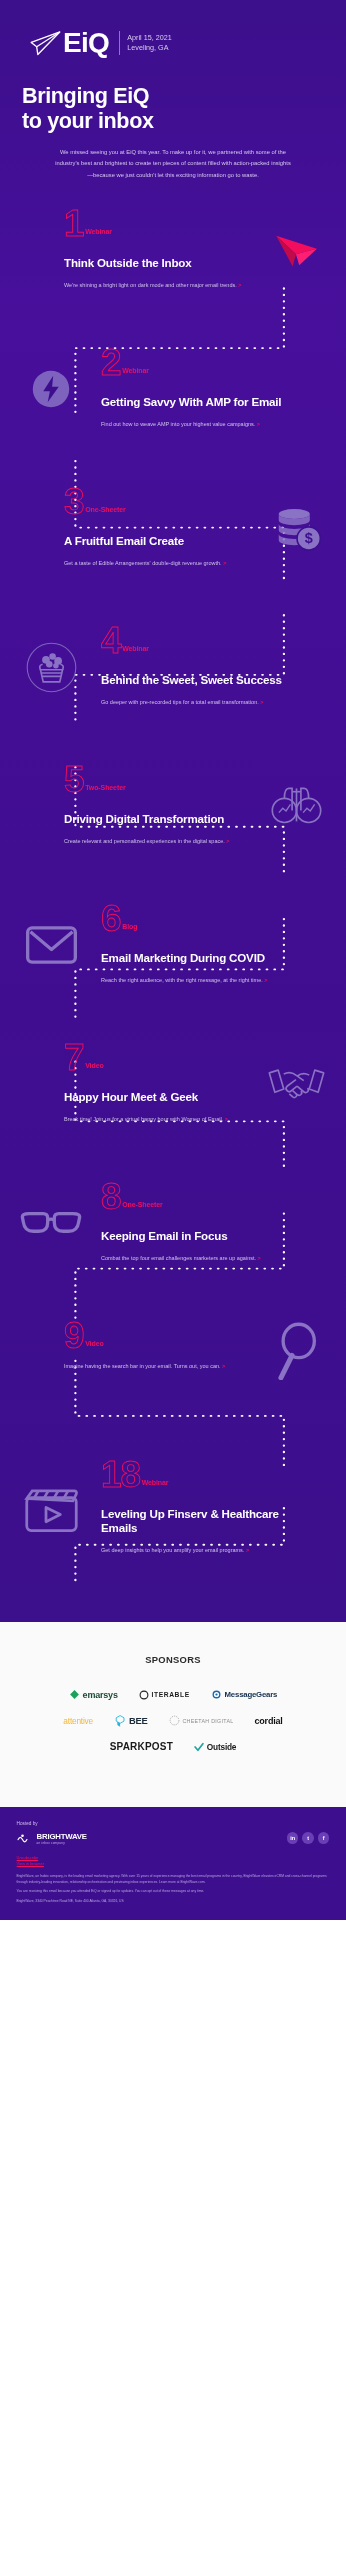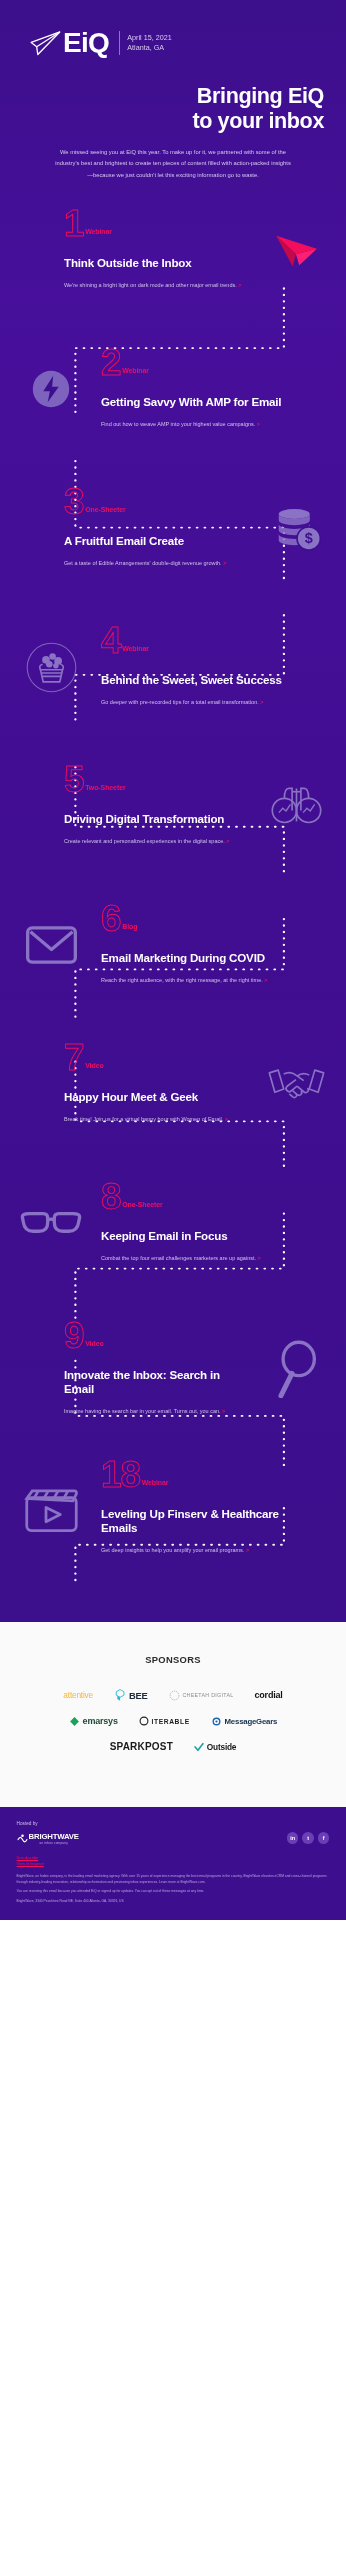--- a/index.html
+++ b/index.html
@@ -24,21 +24,21 @@
   .plane-logo { width:33px; height:27px; flex:none; }
   .eiq-word {
     font-size:28px; font-weight:bold; color:#fff; letter-spacing:-0.8px;
     line-height:1; margin-left:1.1px; font-family:"Liberation Sans", sans-serif;
   }
   .hdr-div { width:0.6px; height:24.4px; background:#8e74c9; margin:0 7.8px 0 10px; }
   .hdr-meta { color:#d9cdf0; font-size:7.2px; line-height:1.45; }
 
   
   .hero-title {
-    text-align:right; color:#fff; font-weight:bold;
+    text-align:left; color:#fff; font-weight:bold;
     font-size:21.6px; line-height:1.16; letter-spacing:-0.4px;
     margin:25.5px 0 0 0; padding:0 22px;
   }
   .hero-copy {
     text-align:center; color:#d6c9ef; font-size:5.8px; line-height:1.95;
     margin:14.4px auto 0; width:239px;
   }
 
   
   .items { position:relative; margin-top:29px; }
@@ -89,21 +89,21 @@
     display:flex; align-items:center; justify-content:center;
     gap:21px; margin-bottom:14.4px; padding:0 25.5px;
   }
   .sp-logo { display:flex; align-items:center; gap:2.8px; }
   .sp-txt { font-size:7.8px; font-weight:bold; letter-spacing:-0.2px; }
 
   
   .footer { background:#3d0f8f; padding:14.4px 16.6px 11px; }
   .f-host { color:#cdbde9; font-size:4.7px; margin-bottom:5.5px; }
   .f-brand-row { display:flex; align-items:center; justify-content:space-between; }
-  .bw-logo { display:flex; align-items:center; gap:1px;text-align:center; }
+  .bw-logo { display:flex; align-items:center; gap:9px; }
   .bw-name { color:#fff; font-weight:bold; font-size:7.8px; letter-spacing:-0.2px; }
   .bw-sub { color:#bfaade; font-size:3.1px; letter-spacing:0.2px; }
   .socials { display:flex; gap:3.9px; }
   .soc {
     width:11.6px; height:11.6px; border-radius:50%; background:#6a3fb5;
     display:flex; align-items:center; justify-content:center;
     color:#fff; font-size:5.5px; font-weight:bold;
   }
   .f-links { margin-top:10px; }
   .f-links a, .f-links span {
@@ -125,21 +125,21 @@
       <span class="plane-logo">
         <svg viewBox="0 0 60 48" width="33" height="27">
           <path d="M4 22 L56 3 L16 44 L14 30 Z" fill="none" stroke="#fff" stroke-width="2.4" stroke-linejoin="round"></path>
           <path d="M14 30 L56 3" fill="none" stroke="#fff" stroke-width="2.4"></path>
         </svg>
       </span>
       <span class="eiq-word">EiQ</span>
       <span class="hdr-div"></span>
       <span class="hdr-meta">
         <div>April 15, 2021</div>
-        <div>Atlanta, GA</div>
+        <div>Leveling, GA</div>
       </span>
     </div>
 
     <div class="hero-title">
       <div>Bringing EiQ</div>
       <div>to your inbox</div>
     </div>
     <div class="hero-copy">We missed seeing you at EiQ this year. To make up for it, we partnered with some of the industry's best and brightest to create ten pieces of content filled with action-packed insights—because we just couldn't let this exciting information go to waste.</div>
 
     <div class="items">
@@ -346,21 +346,20 @@
         </div>
       </div>
 
       <div class="item left">
         <div class="row">
           <div class="col-text">
             <div class="numrow">
               <span class="num">9</span>
               <span class="kind">Video</span>
             </div>
-            <div class="ititle">Innovate the Inbox: Search in Email</div>
             <div class="idesc"><span>Imagine having the search bar in your email. Turns out, you can.</span> <span class="chev">&gt;</span></div>
           </div>
           <div class="col-icon ico">
             <svg width="47" height="58" viewBox="0 0 84 104">
               <g fill="none" stroke="#8a72c4" stroke-width="6">
                 <ellipse cx="46" cy="34" rx="28" ry="30"></ellipse>
                 <path d="M34 60 L14 100" stroke-width="9" stroke-linecap="round"></path>
               </g>
             </svg>
           </div>
@@ -393,59 +392,59 @@
     </div>
    </div>
   </div>
 
   <div class="sponsors">
     <div class="sp-title">SPONSORS</div>
     <div class="sp-grid">
 
       <div class="sp-row">
         <div class="sp-logo">
+          <svg width="11" height="11" viewBox="0 0 20 20">
+            <path d="M10 2 L18 10 L10 18 L2 10 Z" fill="#1ba25a"></path>
+          </svg>
+          <span class="sp-txt" style="color:#1e4b36;font-size:9px">emarsys</span>
+        </div>
+        <div class="sp-logo">
+          <svg width="10" height="10" viewBox="0 0 18 18">
+            <circle cx="9" cy="9" r="7" fill="none" stroke="#222" stroke-width="2"></circle>
+          </svg>
+          <span class="sp-txt" style="color:#1a1a1a;font-size:6.7px;letter-spacing:0.6px">ITERABLE</span>
+        </div>
+        <div class="sp-logo">
+          <svg width="11" height="11" viewBox="0 0 20 20">
+            <circle cx="10" cy="10" r="6" fill="none" stroke="#1a66b0" stroke-width="2.5"></circle>
+            <circle cx="10" cy="10" r="2" fill="#1a66b0"></circle>
+          </svg>
+          <span class="sp-txt" style="color:#15314f;font-size:7.8px">MessageGears</span>
+        </div>
+      </div>
+
+      <div class="sp-row">
+        <div class="sp-logo">
           <span class="sp-txt" style="color:#f5b731;font-weight:normal;font-size:8.3px">attentive</span>
         </div>
         <div class="sp-logo">
           <svg width="12.2" height="12.2" viewBox="0 0 22 22">
             <path d="M11 1 L18 5 L18 11 L11 15 L4 11 L4 5 Z" fill="none" stroke="#24b4e0" stroke-width="1.6"></path>
             <path d="M6 12 L11 15 L11 21 L6 18 Z" fill="#24b4e0"></path>
           </svg>
           <span class="sp-txt" style="color:#1c2b3a;font-size:9.4px">BEE</span>
         </div>
         <div class="sp-logo">
           <svg width="11" height="11" viewBox="0 0 20 20">
             <circle cx="10" cy="10" r="8" fill="none" stroke="#9a9a9a" stroke-width="1.5" stroke-dasharray="2 2"></circle>
           </svg>
           <span class="sp-txt" style="color:#8c8c8c;font-weight:normal;font-size:5.3px;letter-spacing:0.3px">CHEETAH DIGITAL</span>
         </div>
         <div class="sp-logo">
           <span class="sp-txt" style="color:#111;font-size:9px">cordial</span>
-        </div>
-      </div>
-
-      <div class="sp-row">
-        <div class="sp-logo">
-          <svg width="11" height="11" viewBox="0 0 20 20">
-            <path d="M10 2 L18 10 L10 18 L2 10 Z" fill="#1ba25a"></path>
-          </svg>
-          <span class="sp-txt" style="color:#1e4b36;font-size:9px">emarsys</span>
-        </div>
-        <div class="sp-logo">
-          <svg width="10" height="10" viewBox="0 0 18 18">
-            <circle cx="9" cy="9" r="7" fill="none" stroke="#222" stroke-width="2"></circle>
-          </svg>
-          <span class="sp-txt" style="color:#1a1a1a;font-size:6.7px;letter-spacing:0.6px">ITERABLE</span>
-        </div>
-        <div class="sp-logo">
-          <svg width="11" height="11" viewBox="0 0 20 20">
-            <circle cx="10" cy="10" r="6" fill="none" stroke="#1a66b0" stroke-width="2.5"></circle>
-            <circle cx="10" cy="10" r="2" fill="#1a66b0"></circle>
-          </svg>
-          <span class="sp-txt" style="color:#15314f;font-size:7.8px">MessageGears</span>
         </div>
       </div>
 
       <div class="sp-row">
         <div class="sp-logo">
           <span class="sp-txt" style="color:#1a1a1a;font-size:10px;letter-spacing:0.2px">SPARKPOST</span>
         </div>
         <div class="sp-logo">
           <svg width="10" height="10" viewBox="0 0 18 18">
             <path d="M2 9 L7 15 L16 3" fill="none" stroke="#1fa5a0" stroke-width="3" stroke-linecap="round" stroke-linejoin="round"></path>

